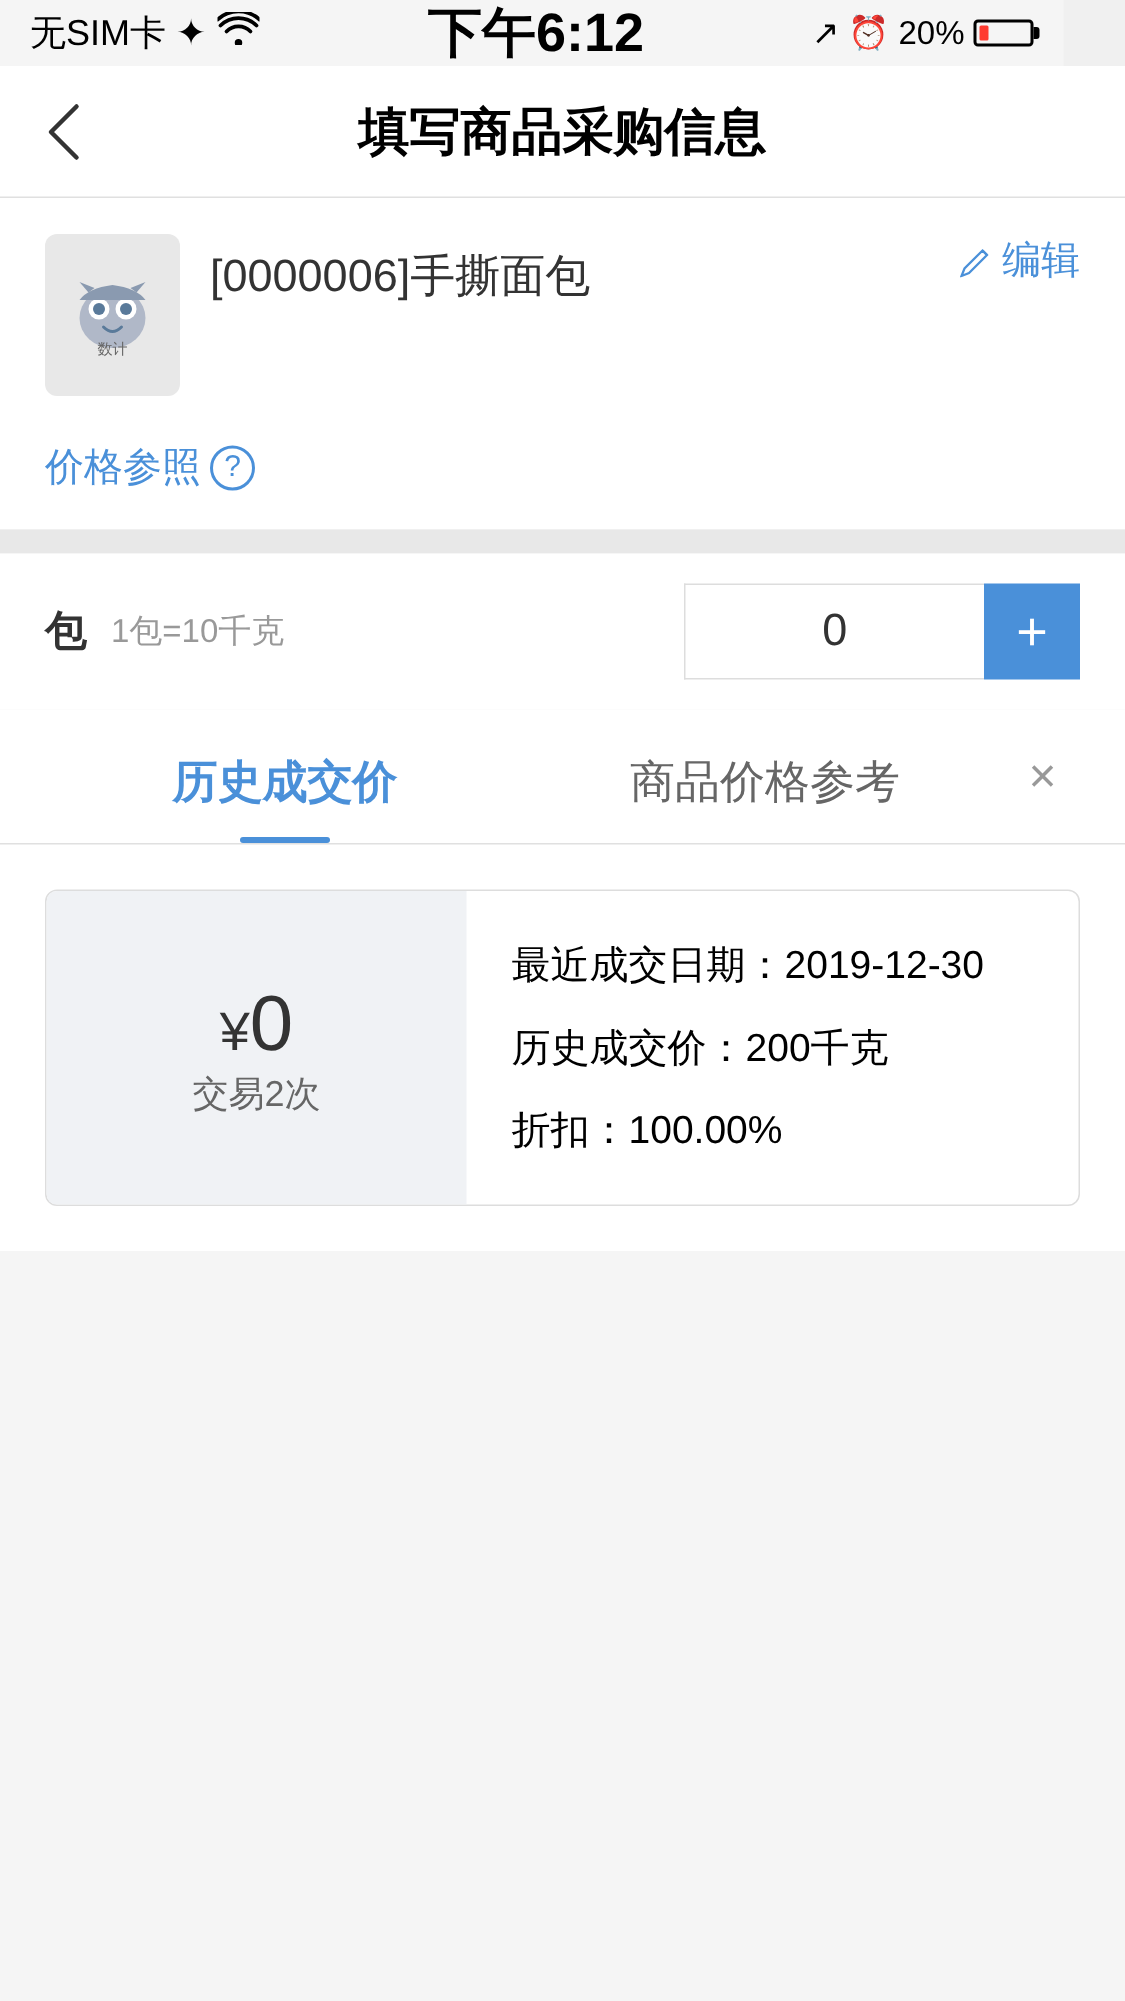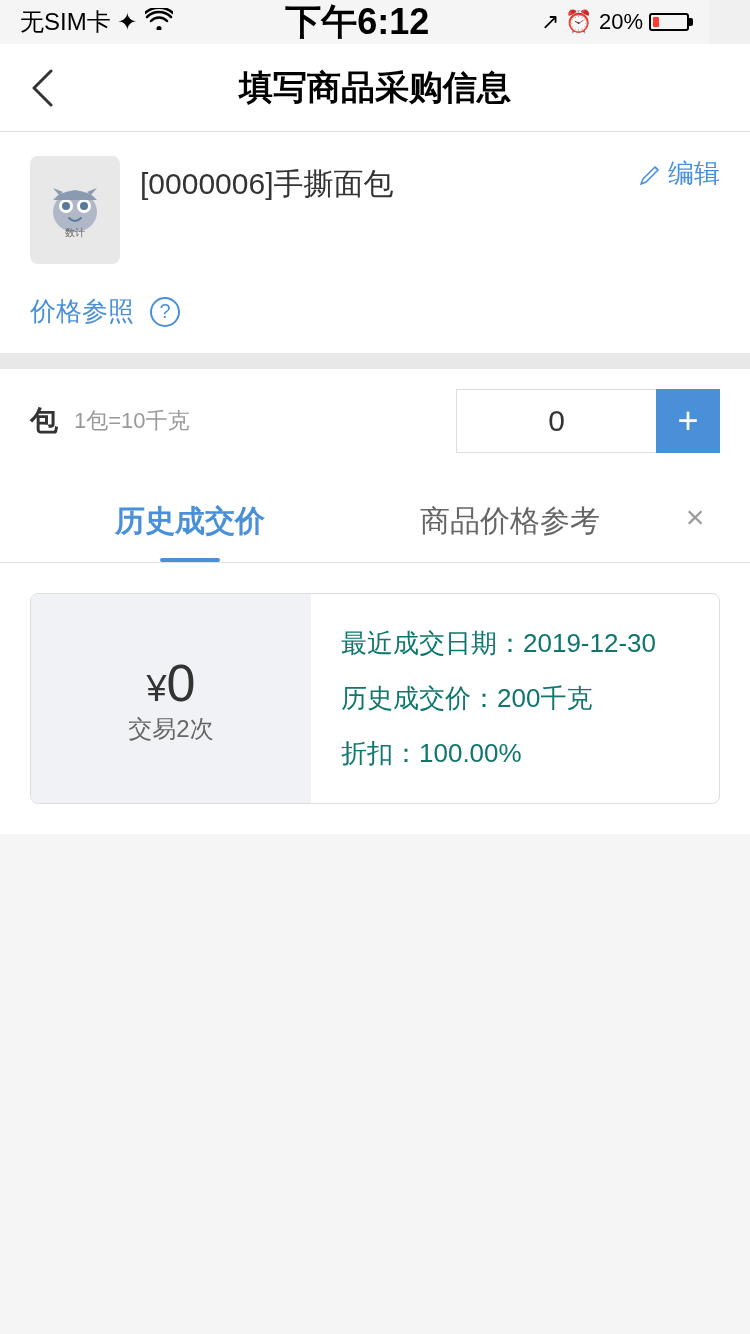--- a/index.html
+++ b/index.html
@@ -155,21 +155,21 @@
       font-size: 26px;
       color: #333;
       gap: 6px;
       cursor: pointer;
     }
     .price-ref {
       color: #4a90d9;
       font-size: 26px;
       display: flex;
       align-items: center;
-      gap: 16px;
+      gap: 6px;
       cursor: pointer;
     }
     .price-ref-circle {
       width: 30px;
       height: 30px;
       border: 2px solid #4a90d9;
       border-radius: 50%;
       display: flex;
       align-items: center;
       justify-content: center;
@@ -320,21 +320,21 @@
     .history-right {
       flex: 1;
       padding: 30px 30px;
       display: flex;
       flex-direction: column;
       justify-content: center;
       gap: 16px;
     }
     .history-detail-row {
       font-size: 26px;
-      color: #0f766e;
+      color: #000000;
       line-height: 1.5;
     }
 
     
     .page-bg {
       background: #f5f5f5;
       min-height: 600px;
     }
   </style>
 </head>

